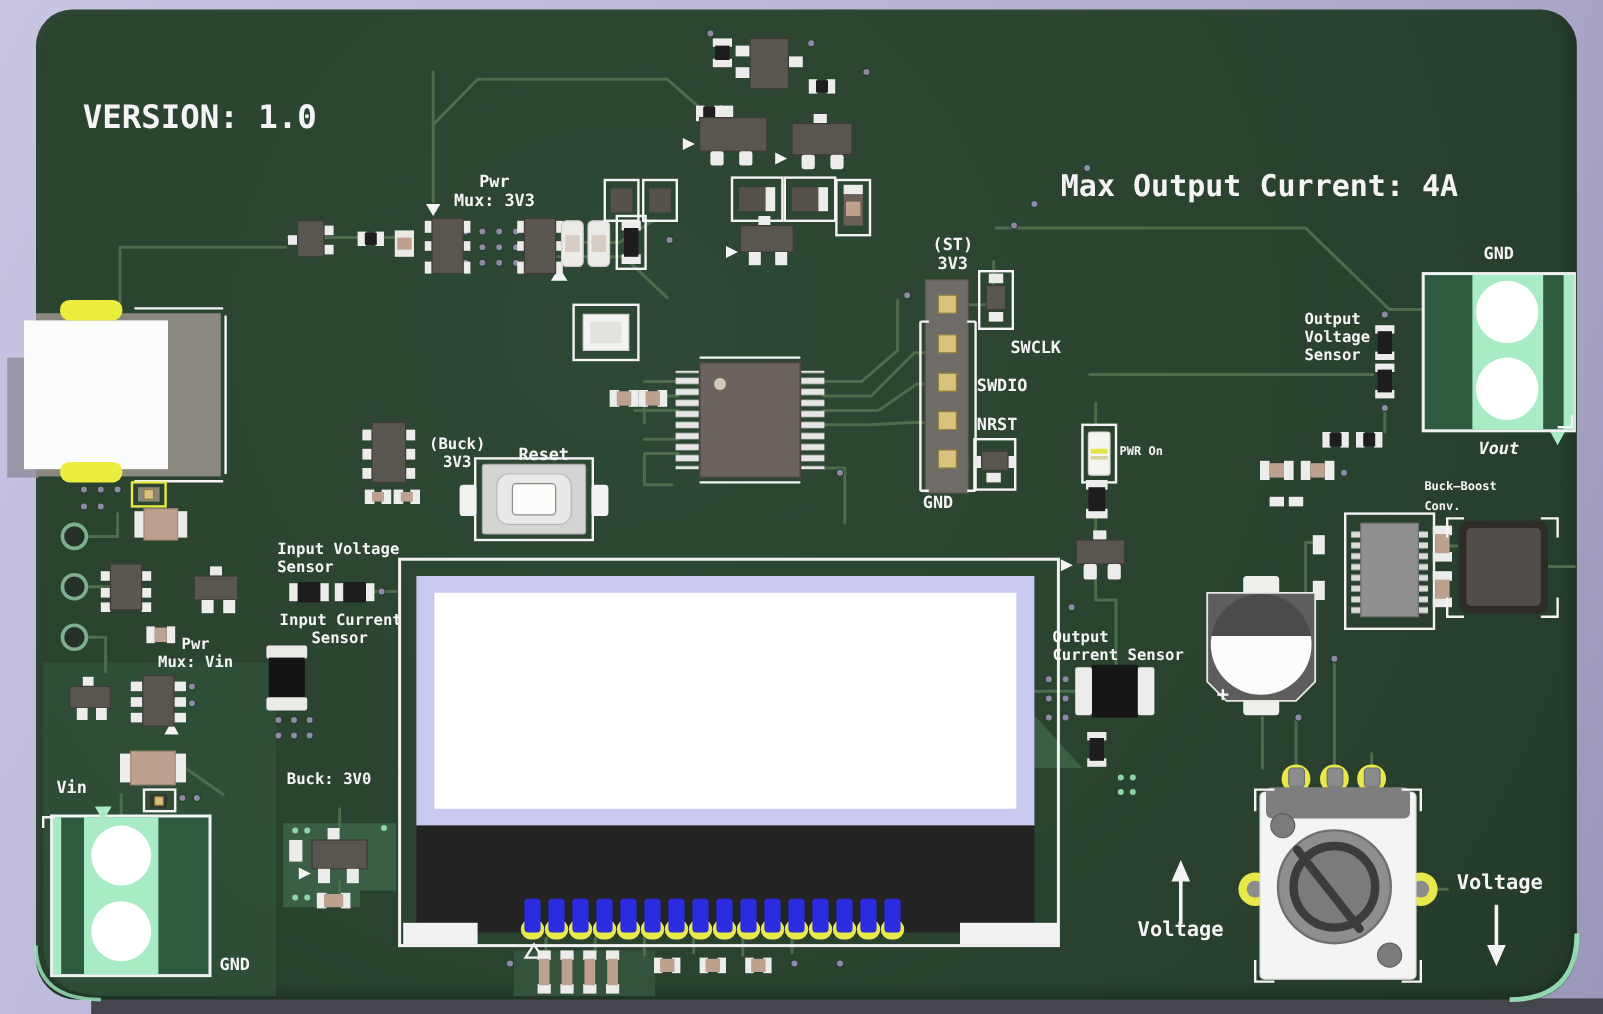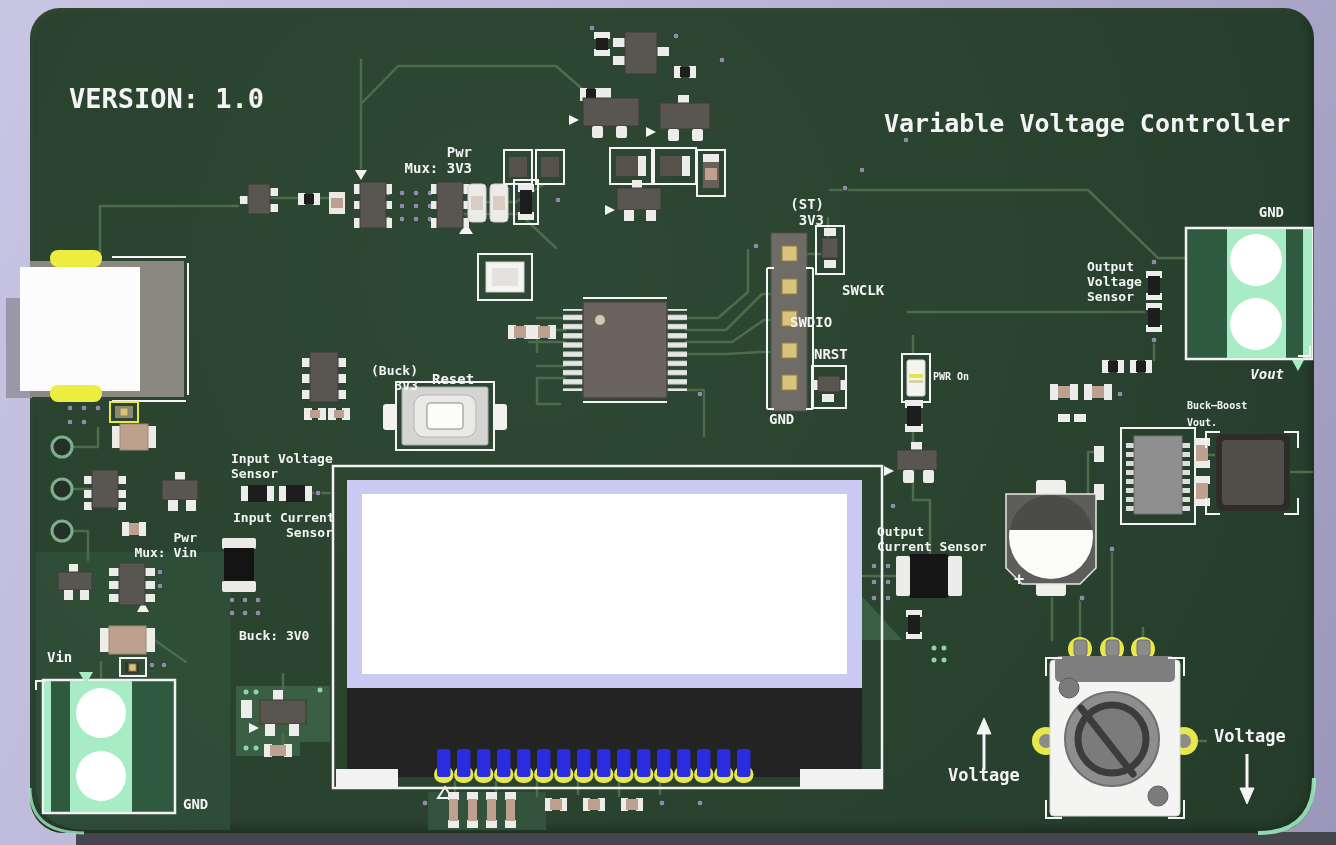--- a/index.html
+++ b/index.html
@@ -6,21 +6,21 @@
   #stage{position:relative;width:1336px;height:845px;overflow:hidden;
     background:linear-gradient(118deg,#c9c6e4 0%,var(--background,#b7b4d6) 45%,var(--background-edge,#9a97ba) 100%);
     font-family:"DejaVu Sans Mono",monospace;}
   #shadow-strip{position:absolute;left:76px;top:832px;width:1260px;height:13px;background:var(--board-shadow-strip,#45454d);z-index:0;}
   #board{position:absolute;left:30px;top:8px;width:1284px;height:825px;border-radius:30px 30px 42px 34px;
     background:radial-gradient(circle at 38% 32%, #2d4834 0%, var(--board,#2a432f) 55%, #243b2a 100%);
     box-shadow:inset -3px -5px 10px rgba(0,0,0,.28), inset 2px 2px 6px rgba(255,255,255,.05);z-index:1;}
   svg.layer{position:absolute;left:0;top:0;z-index:3;}
   .lbl{position:absolute;color:var(--silkscreen,#f4f4f4);font-weight:bold;white-space:pre;z-index:6;}
   .lbl span{display:block;}
-  .c{text-align:right;}
+  .c{text-align:center;}
   .f13{font-size:13px;line-height:15px;}
   .f14{font-size:14px;line-height:16px;}
   .f15{font-size:10px;line-height:17px;}
   .f17{font-size:17px;line-height:19px;}
   .f25{font-size:25px;line-height:31px;}
   .f27{font-size:27px;line-height:30px;}
   .trace{stroke:var(--trace,#4d6c4b);stroke-width:2.5;fill:none;stroke-linejoin:round;stroke-linecap:round;}
   .silk{stroke:var(--silkscreen,#f4f4f4);stroke-width:2;fill:none;}
   .via{fill:var(--via-dot,#8e89a6);stroke:#223c2b;stroke-width:1;}
   .mintdot{fill:#8fd4a6;}
@@ -592,39 +592,39 @@
     </g>
 
     <g>
       <path d="M1314,778 Q1314,833 1258,833" stroke="#9febc0" stroke-width="4" fill="none" opacity="0.9"></path>
       <path d="M30,788 Q30,833 84,833" stroke="#9febc0" stroke-width="3" fill="none" opacity="0.8"></path>
     </g>
   </svg>
 
   <div class="lbl f27" style="left:69px;top:84px;"><span>VERSION: 1.0</span></div>
   <div class="lbl f25" style="left:884px;top:46px;">
-    <span>Variable Voltage Controller</span>
     
+    <span>Max Output Current: 4A</span>
   </div>
   <div class="lbl f14 c" style="left:352px;top:144px;width:120px;"><span>Pwr</span><span>Mux: 3V3</span></div>
   <div class="lbl f14 c" style="left:764px;top:196px;width:60px;"><span>(ST)</span><span>3V3</span></div>
   <div class="lbl f14" style="left:814px;top:282px;padding-left:28px;"><span>SWCLK</span></div>
-  <div class="lbl f14" style="left:790px;top:314px;"><span>SWDIO</span></div>
+  <div class="lbl f14" style="left:814px;top:314px;"><span>SWDIO</span></div>
   <div class="lbl f14" style="left:814px;top:346px;text-align:center;"><span>NRST</span></div>
   <div class="lbl f14" style="left:769px;top:411px;"><span>GND</span></div>
   <div class="lbl f14 c" style="left:1214px;top:204px;width:70px;"><span>GND</span></div>
   <div class="lbl f14 c" style="left:1214px;top:366px;width:70px;font-style:italic;"><span>Vout</span></div>
   <div class="lbl f13" style="left:1087px;top:259px;"><span>Output</span><span>Voltage</span><span>Sensor</span></div>
-  <div class="lbl f15" style="left:1187px;top:397px;"><span>Buck–Boost</span><span>Vout.</span></div>
+  <div class="lbl f15" style="left:1187px;top:397px;"><span>Buck–Boost</span><span>Conv.</span></div>
   <div class="lbl f15" style="left:933px;top:368px;"><span>PWR On</span></div>
   <div class="lbl f13 c" style="left:344px;top:363px;width:74px;"><span>(Buck)</span><span>3V3</span></div>
   <div class="lbl f14" style="left:432px;top:371px;"><span>Reset</span></div>
   <div class="lbl f13" style="left:231px;top:451px;"><span>Input Voltage</span><span>Sensor</span></div>
   <div class="lbl f13 c" style="left:233px;top:510px;width:100px;"><span>Input Current</span><span>Sensor</span></div>
   <div class="lbl f13 c" style="left:129px;top:530px;width:68px;"><span>Pwr</span><span>Mux: Vin</span></div>
   <div class="lbl f14" style="left:47px;top:649px;"><span>Vin</span></div>
   <div class="lbl f14" style="left:183px;top:796px;"><span>GND</span></div>
-  <div class="lbl f13" style="left:239px;top:628px;"><span>Buck: 3V0</span></div>
+  <div class="lbl f13" style="left:239px;top:642px;"><span>Buck: 3V0</span></div>
   <div class="lbl f13" style="left:877px;top:524px;"><span>Output</span><span>Current Sensor</span></div>
   <div class="lbl f17" style="left:948px;top:766px;"><span>Voltage</span></div>
   <div class="lbl f17" style="left:1214px;top:727px;"><span>Voltage</span></div>
   <div class="lbl f17" style="left:1014px;top:570px;"><span>+</span></div>
 </div>
 
 </body></html>

